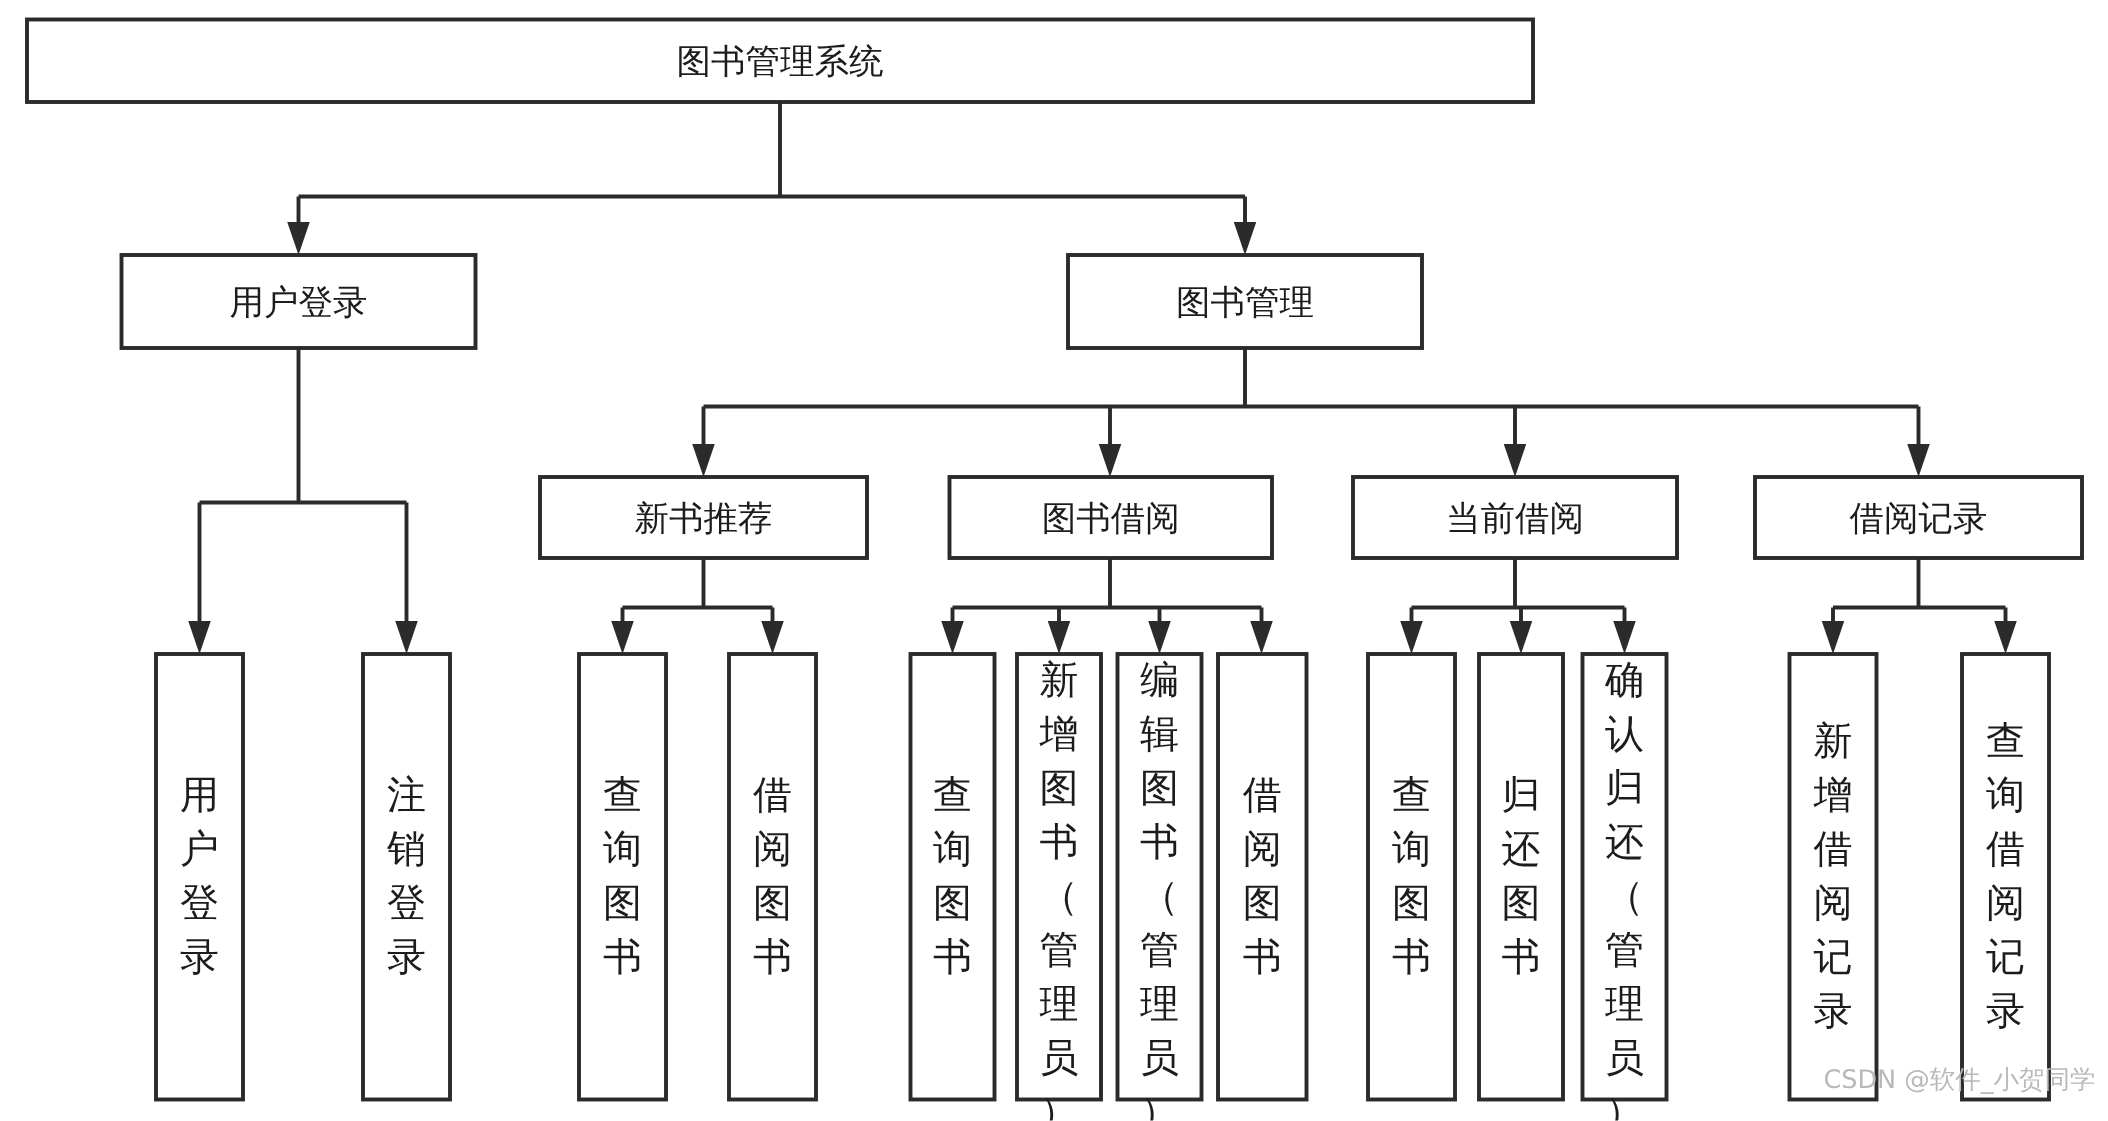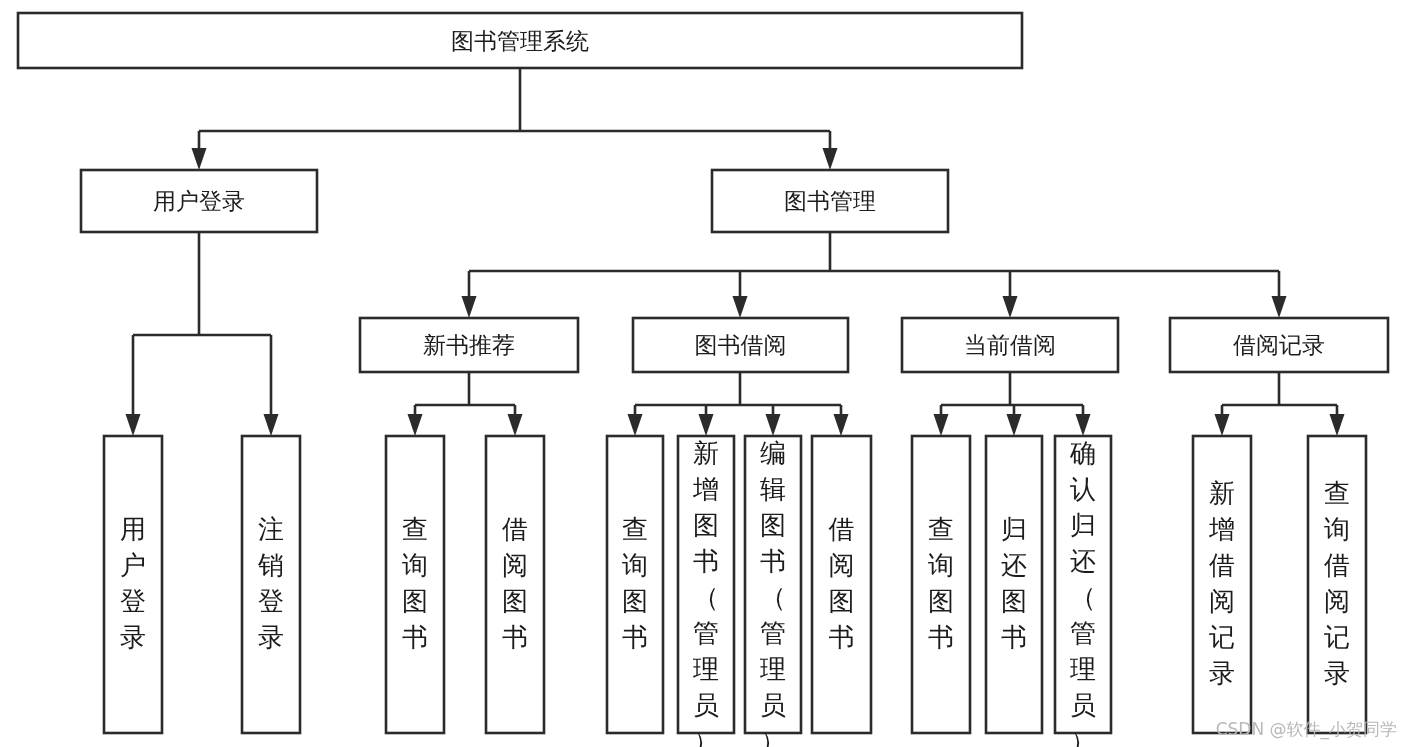--- a/index.html
+++ b/index.html
@@ -39,21 +39,21 @@
     fill: none;
     stroke-linecap: butt;
   }
   .arrow-head {
     fill: #2b2b2b;
     stroke: none;
   }
   .watermark {
     position: absolute;
     right: 8px;
-    bottom: 6px;
+    bottom: 16px;
     font-family: "DejaVu Sans", "Liberation Sans", sans-serif;
     font-size: 17px;
     color: #b9b9b9;
     white-space: nowrap;
     user-select: none;
   }
 </style>
 </head>
 <body>
 

